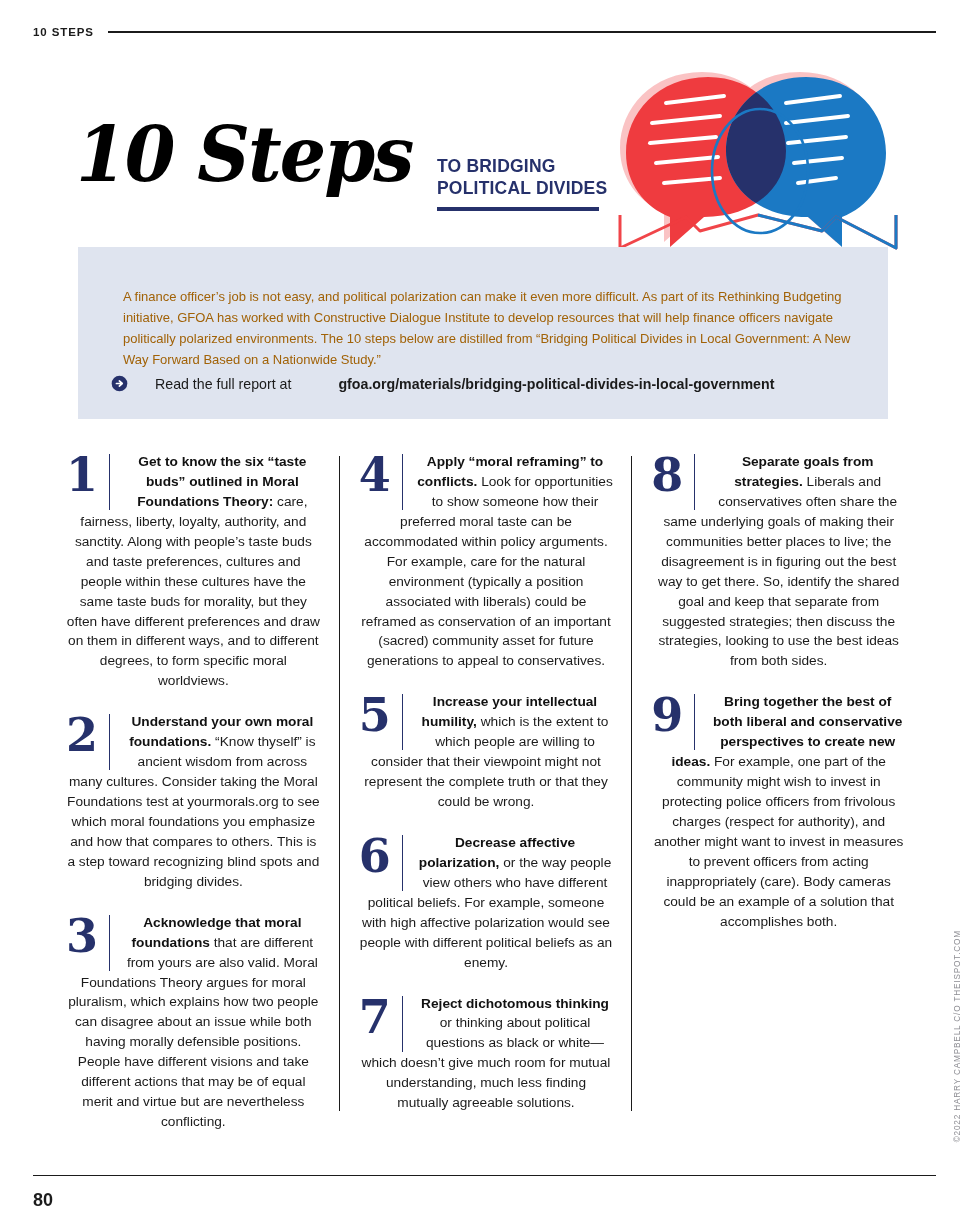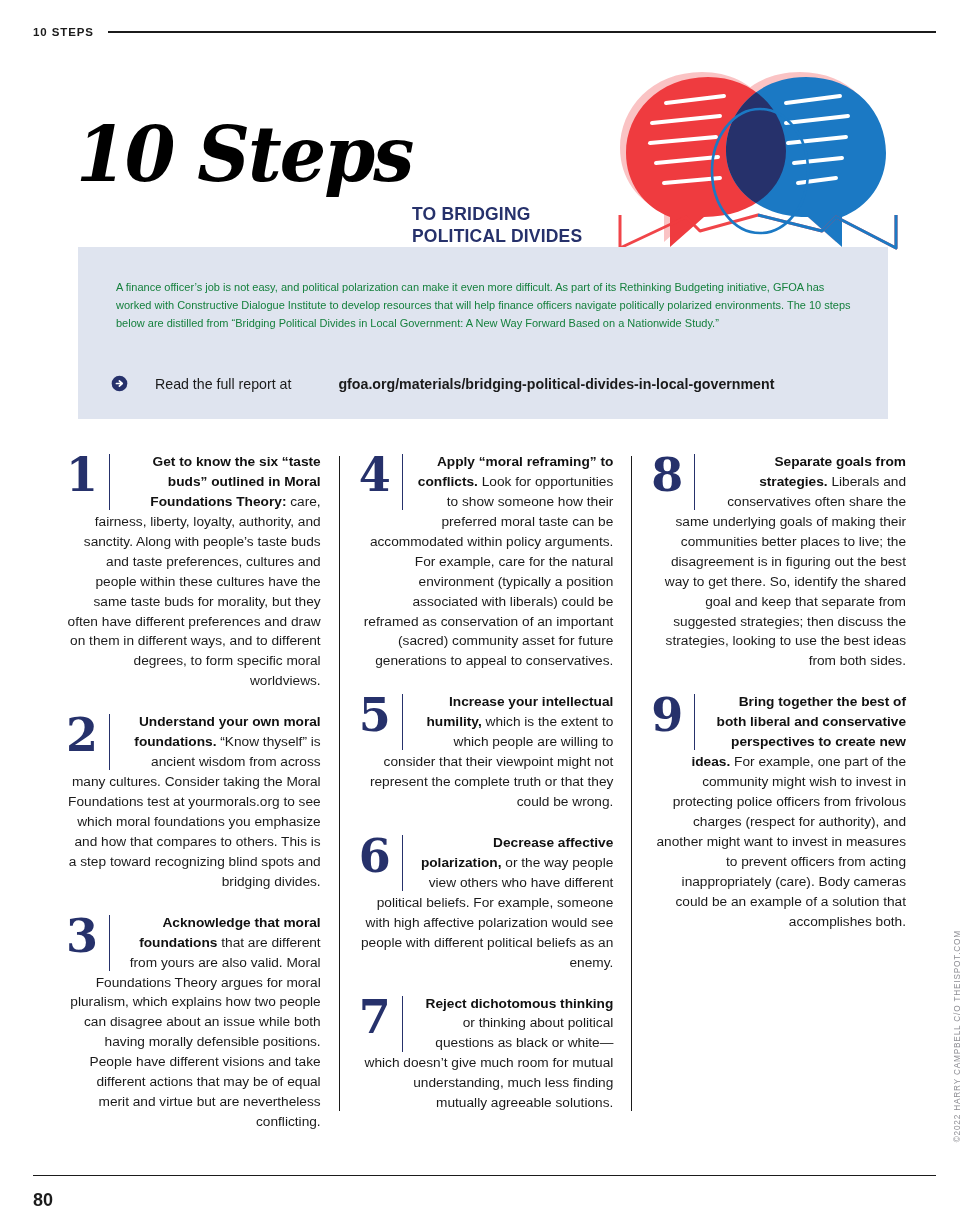--- a/index.html
+++ b/index.html
@@ -30,38 +30,38 @@
   .masthead{position:absolute;left:0;top:55px;width:969px;height:190px;}
   .wordmark{
     position:absolute;left:76px;top:62px;
     font-family:"DejaVu Serif", serif;
     font-style:italic;font-weight:bold;
     font-size:76px;letter-spacing:-2px;
     color:#000;line-height:1;
     white-space:nowrap;
     transform:scaleX(.96);transform-origin:left center;
   }
-  .subwrap{position:absolute;left:412px;top:100px;margin-top:48px;}
+  .subwrap{position:absolute;left:437px;top:100px;}
   .subline{
     font-size:17.5px;font-weight:bold;letter-spacing:.2px;
     color:#26316b;line-height:1.28;white-space:nowrap;
   }
   .subrule{margin-top:7px;width:162px;height:4px;background:#26316b;}
 
   
   .illus{position:absolute;left:608px;top:10px;width:300px;height:185px;}
 
   
   .intro{
     position:absolute;left:78px;top:247px;
     width:810px;height:172px;background:#dfe4ef;
   }
   .intro p{
-    margin:5px;position:absolute;left:33px;top:27px;width:745px;
-    font-size:11px;line-height:1.62;color:#15803d;
+    margin:12px;position:absolute;left:33px;top:27px;width:745px;
+    font-size:13px;line-height:1.62;color:#a16207;
   }
   .intro .cta{
     position:absolute;left:33px;top:128px;
     display:flex;align-items:center;gap:27px;
     font-size:14.2px;color:#1b1b1b;
   }
   .cta .arrowicon{width:17px;height:17px;flex:0 0 17px;display:block;}
   .cta .url{font-weight:bold;margin-left:20px;}
 
   
@@ -87,21 +87,21 @@
     border-right:1.2px solid #26316b;
     height:56px;
     box-sizing:border-box;
     display:flex;align-items:flex-start;
     min-width:34px;
     justify-content:center;
   }
   .step .num.wide{min-width:54px;}
   .step .body{
     font-size:13.7px;line-height:1.455;color:#1b1b1b;
-    text-align:right;
+    text-align:center;
   }
   .step .body b{font-weight:bold;color:#111;}
   .step .spacer{
     float:left;width:14px;height:56px;
   }
   .step::after{content:"";display:block;clear:both;}
 
   
   .credit{
     position:absolute;right:16px;top:930px;

